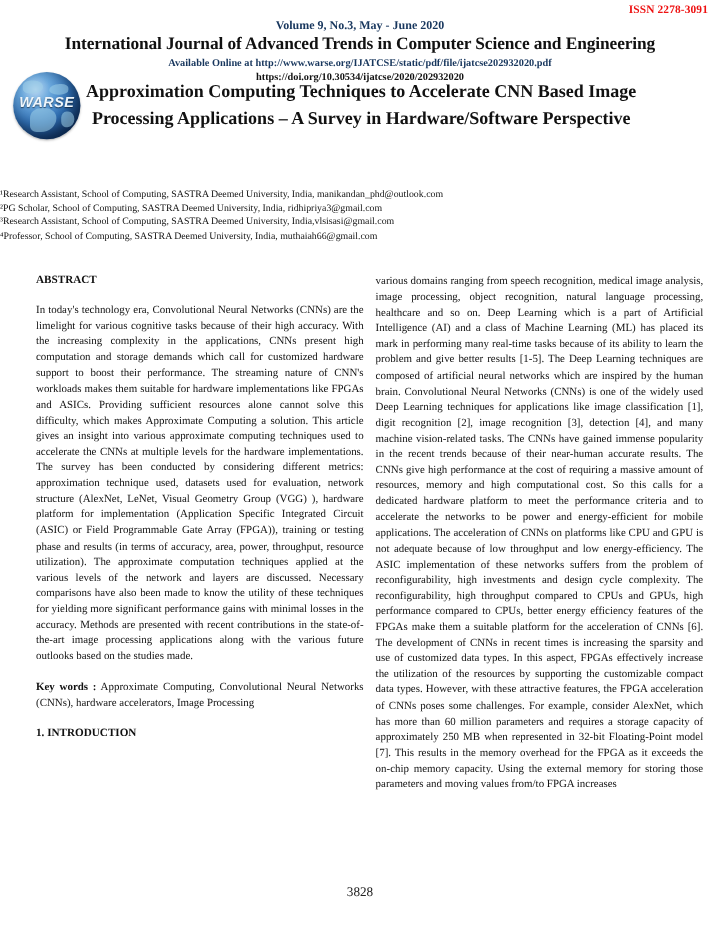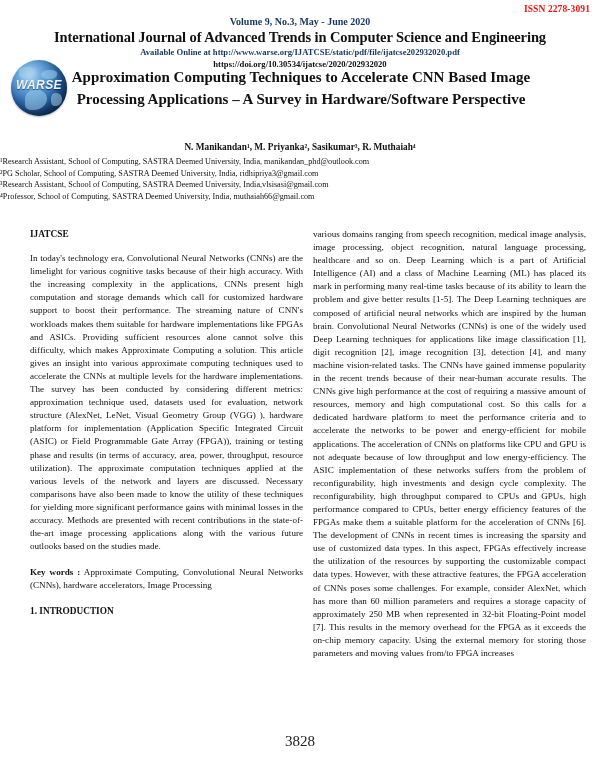--- a/index.html
+++ b/index.html
@@ -172,21 +172,21 @@
   .keywords { margin-top: 13px; text-align: justify; }
   .keywords b { font-weight: bold; }
 
   
   .page-number {
     position: absolute;
     left: 0;
     bottom: 26px;
     width: 600px;
     text-align: center;
-    font-size: 15px;
+    font-size: 11px;
     color: #222222;
   }
 </style>
 </head>
 <body>
 
 <div class="page">
 
   <div class="issn">ISSN 2278-3091</div>
 
@@ -202,31 +202,30 @@
       <span class="land l1"></span>
       <span class="land l2"></span>
       <span class="land l3"></span>
       <span class="land l4"></span>
     </div>
     <div class="logo-text">WARSE</div>
   </div>
 
   <div class="paper-title">Approximation Computing Techniques to Accelerate CNN Based Image Processing Applications – A Survey in Hardware/Software Perspective</div>
 
-  <div class="authors">N. Manikandan¹, M. Priyanka², Sasikumar³, R. Muthaiah⁴</div>
 
   <div class="affils">
     <div>¹Research Assistant, School of Computing, SASTRA Deemed University, India, manikandan_phd@outlook.com</div>
     <div>²PG Scholar, School of Computing, SASTRA Deemed University, India, ridhipriya3@gmail.com</div>
     <div>³Research Assistant, School of Computing, SASTRA Deemed University, India,vlsisasi@gmail.com</div>
     <div>⁴Professor, School of Computing, SASTRA Deemed University, India, muthaiah66@gmail.com</div>
   </div>
 
   <div class="col col-left">
-    <div class="sec-head">IJATCSE</div>
+    <div class="sec-head">ABSTRACT</div>
     <div class="para">In today's technology era, Convolutional Neural Networks (CNNs) are the limelight for various cognitive tasks because of their high accuracy. With the increasing complexity in the applications, CNNs present high computation and storage demands which call for customized hardware support to boost their performance. The streaming nature of CNN's workloads makes them suitable for hardware implementations like FPGAs and ASICs. Providing sufficient resources alone cannot solve this difficulty, which makes Approximate Computing a solution. This article gives an insight into various approximate computing techniques used to accelerate the CNNs at multiple levels for the hardware implementations. The survey has been conducted by considering different metrics: approximation technique used, datasets used for evaluation, network structure (AlexNet, LeNet, Visual Geometry Group (VGG) ), hardware platform for implementation (Application Specific Integrated Circuit (ASIC) or Field Programmable Gate Array (FPGA)), training or testing phase and results (in terms of accuracy, area, power, throughput, resource utilization). The approximate computation techniques applied at the various levels of the network and layers are discussed. Necessary comparisons have also been made to know the utility of these techniques for yielding more significant performance gains with minimal losses in the accuracy. Methods are presented with recent contributions in the state-of-the-art image processing applications along with the various future outlooks based on the studies made.</div>
     <div class="keywords">
       <b>Key words :</b><span> Approximate Computing, Convolutional Neural Networks (CNNs), hardware accelerators, Image Processing</span>
     </div>
     <div class="sec-head spaced">1. INTRODUCTION</div>
   </div>
 
   <div class="col col-right">
     <div class="para">various domains ranging from speech recognition, medical image analysis, image processing, object recognition, natural language processing, healthcare and so on. Deep Learning which is a part of Artificial Intelligence (AI) and a class of Machine Learning (ML) has placed its mark in performing many real-time tasks because of its ability to learn the problem and give better results [1-5]. The Deep Learning techniques are composed of artificial neural networks which are inspired by the human brain. Convolutional Neural Networks (CNNs) is one of the widely used Deep Learning techniques for applications like image classification [1], digit recognition [2], image recognition [3], detection [4], and many machine vision-related tasks. The CNNs have gained immense popularity in the recent trends because of their near-human accurate results. The CNNs give high performance at the cost of requiring a massive amount of resources, memory and high computational cost. So this calls for a dedicated hardware platform to meet the performance criteria and to accelerate the networks to be power and energy-efficient for mobile applications. The acceleration of CNNs on platforms like CPU and GPU is not adequate because of low throughput and low energy-efficiency. The ASIC implementation of these networks suffers from the problem of reconfigurability, high investments and design cycle complexity. The reconfigurability, high throughput compared to CPUs and GPUs, high performance compared to CPUs, better energy efficiency features of the FPGAs make them a suitable platform for the acceleration of CNNs [6]. The development of CNNs in recent times is increasing the sparsity and use of customized data types. In this aspect, FPGAs effectively increase the utilization of the resources by supporting the customizable compact data types. However, with these attractive features, the FPGA acceleration of CNNs poses some challenges. For example, consider AlexNet, which has more than 60 million parameters and requires a storage capacity of approximately 250 MB when represented in 32-bit Floating-Point model [7]. This results in the memory overhead for the FPGA as it exceeds the on-chip memory capacity. Using the external memory for storing those parameters and moving values from/to FPGA increases</div>
   </div>

